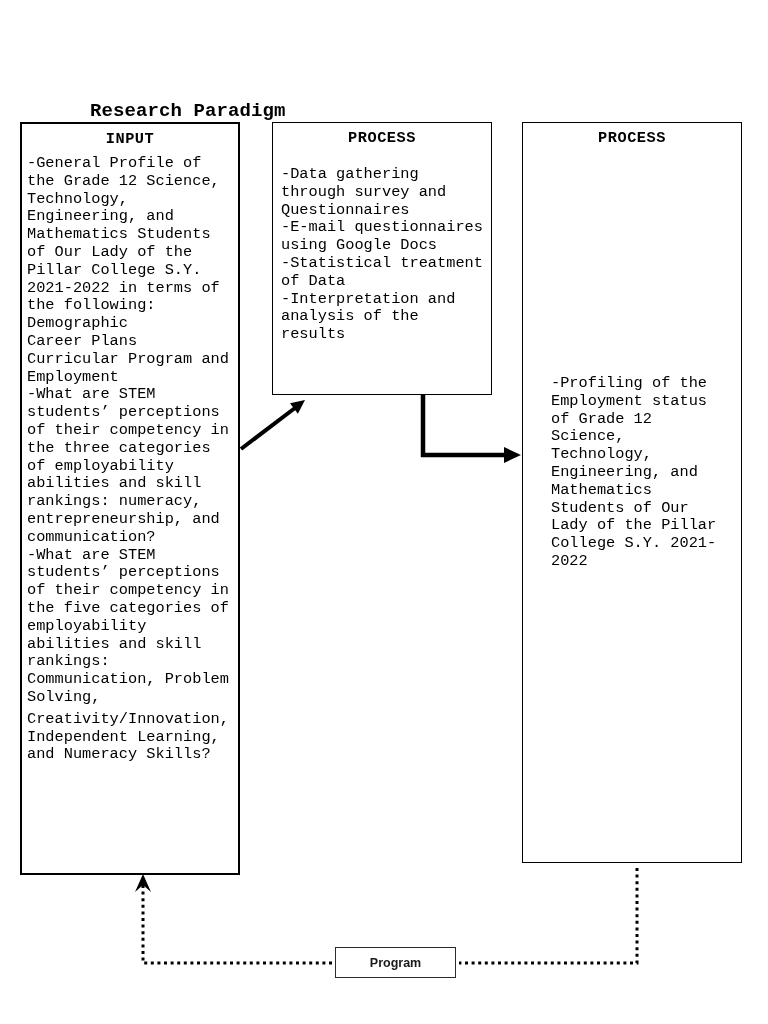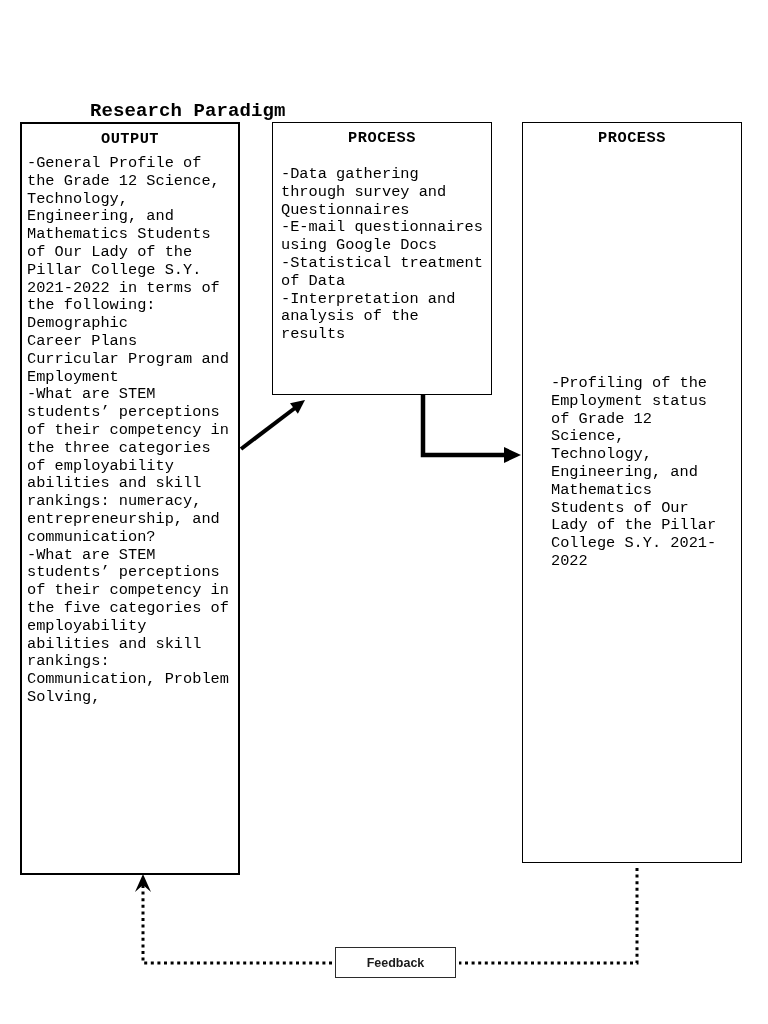--- a/index.html
+++ b/index.html
@@ -93,21 +93,21 @@
   }
 </style>
 </head>
 <body>
 
 <div class="page">
 
   <div class="title">Research Paradigm</div>
 
   <div class="box box-input">
-    <div class="box-heading">OUTPUT</div>
+    <div class="box-heading">INPUT</div>
     <div class="box-body input-body">-General Profile of
 the Grade 12 Science,
 Technology,
 Engineering, and
 Mathematics Students
 of Our Lady of the
 Pillar College S.Y.
 2021-2022 in terms of
 the following:
 Demographic
@@ -125,20 +125,23 @@
 communication?
 -What are STEM
 students’ perceptions
 of their competency in
 the five categories of
 employability
 abilities and skill
 rankings:
 Communication, Problem
 Solving,</div>
+    <div class="box-body input-body2">Creativity/Innovation,
+Independent Learning,
+and Numeracy Skills?</div>
   </div>
 
   <div class="box box-process">
     <div class="box-heading">PROCESS</div>
     <div class="box-body process-body">-Data gathering
 through survey and
 Questionnaires
 -E-mail questionnaires
 using Google Docs
 -Statistical treatment
@@ -175,16 +178,16 @@
       <polygon points="521,455 504,447 504,463" fill="#000000"></polygon>
     </g>
 
     <g>
       <path d="M637,868 L637,963 L459,963 M332,963 L143,963 L143,882" fill="none" stroke="#000000" stroke-width="3" stroke-dasharray="3 3.6"></path>
       <polygon points="143,874 151,892 143,885 135,892" fill="#000000"></polygon>
     </g>
   </svg>
 
   <div class="feedback-box">
-    <span class="feedback-label">Feedback</span>
+    <span class="feedback-label">Program</span>
   </div>
 
 </div>
 
 </body></html>

